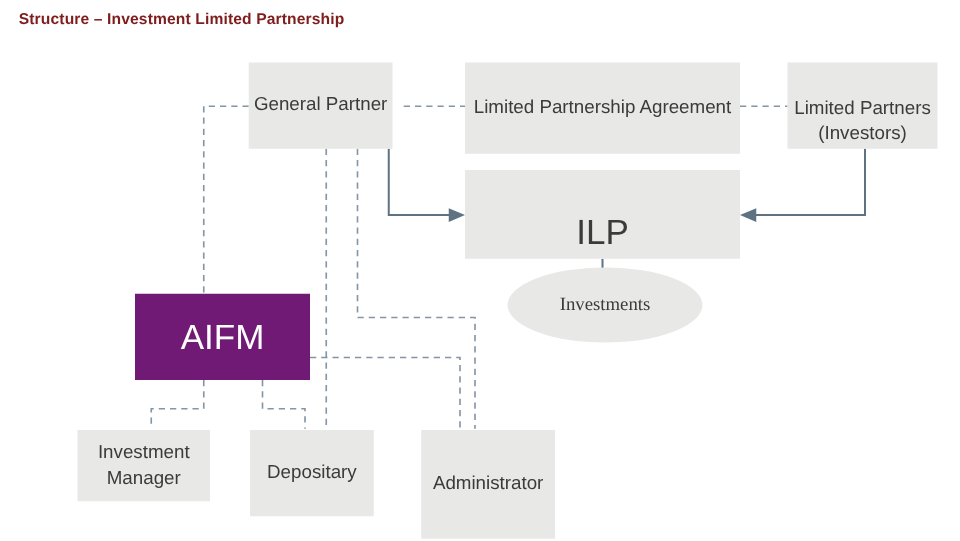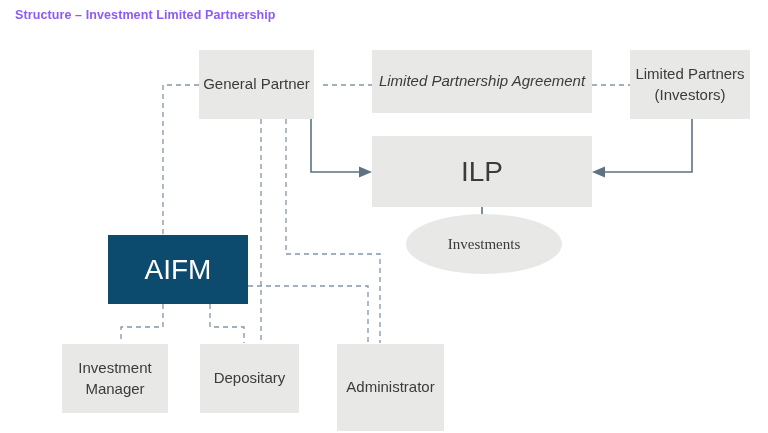--- a/index.html
+++ b/index.html
@@ -14,21 +14,21 @@
     height: 433px;
     background: #ffffff;
     overflow: hidden;
   }
   .title {
     position: absolute;
     left: 15px;
     top: 8px;
     font-size: 12.5px;
     font-weight: 700;
-    color: #8b5cf6;
+    color: #7f1d1d;
     letter-spacing: 0.1px;
   }
   .wires {
     position: absolute;
     left: 0;
     top: 0;
     pointer-events: none;
   }
   .node {
     position: absolute;
@@ -39,23 +39,24 @@
     justify-content: center;
     text-align: center;
     font-size: 15px;
     line-height: 1.35;
     box-sizing: border-box;
     padding: 2px 4px;
   }
   .node.big {
     font-size: 28px;
     font-weight: 400;
+    align-items: flex-end;
   }
   .node.blue {
-    background: #0c4a6e;
+    background: #701a75;
     color: #ffffff;
     font-size: 28px;
   }
   .node.ellipse {
     border-radius: 50%;
   }
 </style>
 </head>
 <body>
 
@@ -85,41 +86,41 @@
     <g fill="#5f7282" stroke="none">
       <polygon points="372,172 359,166.5 359,177.5"></polygon>
       <polygon points="592,172 605,166.5 605,177.5"></polygon>
     </g>
   </svg>
 
   <div class="node" style="left:199px; top:50px; width:115px; height:69px;">
     <span>General Partner</span>
   </div>
 
-  <div class="node" style="left:372px; top:50px; width:220px; height:63px;font-style:italic;">
+  <div class="node" style="left:372px; top:50px; width:220px; height:73px;">
     <span>Limited Partnership Agreement</span>
   </div>
 
-  <div class="node" style="left:630px; top:50px; width:120px; height:69px;">
+  <div class="node" style="left:630px; top:50px; width:120px; height:69px;align-items:flex-end;">
     <span>Limited Partners (Investors)</span>
   </div>
 
   <div class="node big" style="left:372px; top:136px; width:220px; height:71px;">
     <span>ILP</span>
   </div>
 
   <div class="node ellipse" style="left:406px; top:214px; width:156px; height:60px;font-family:Liberation Serif, serif;">
     <span>Investments</span>
   </div>
 
   <div class="node blue" style="left:108px; top:235px; width:140px; height:69px;">
     <span>AIFM</span>
   </div>
 
-  <div class="node" style="left:62px; top:344px; width:106px; height:69px;text-align:center;">
+  <div class="node" style="left:62px; top:344px; width:106px; height:57px;text-align:center;">
     <span>Investment Manager</span>
   </div>
 
   <div class="node" style="left:200px; top:344px; width:99px; height:69px;">
     <span>Depositary</span>
   </div>
 
   <div class="node" style="left:337px; top:344px; width:107px; height:87px;">
     <span>Administrator</span>
   </div>

